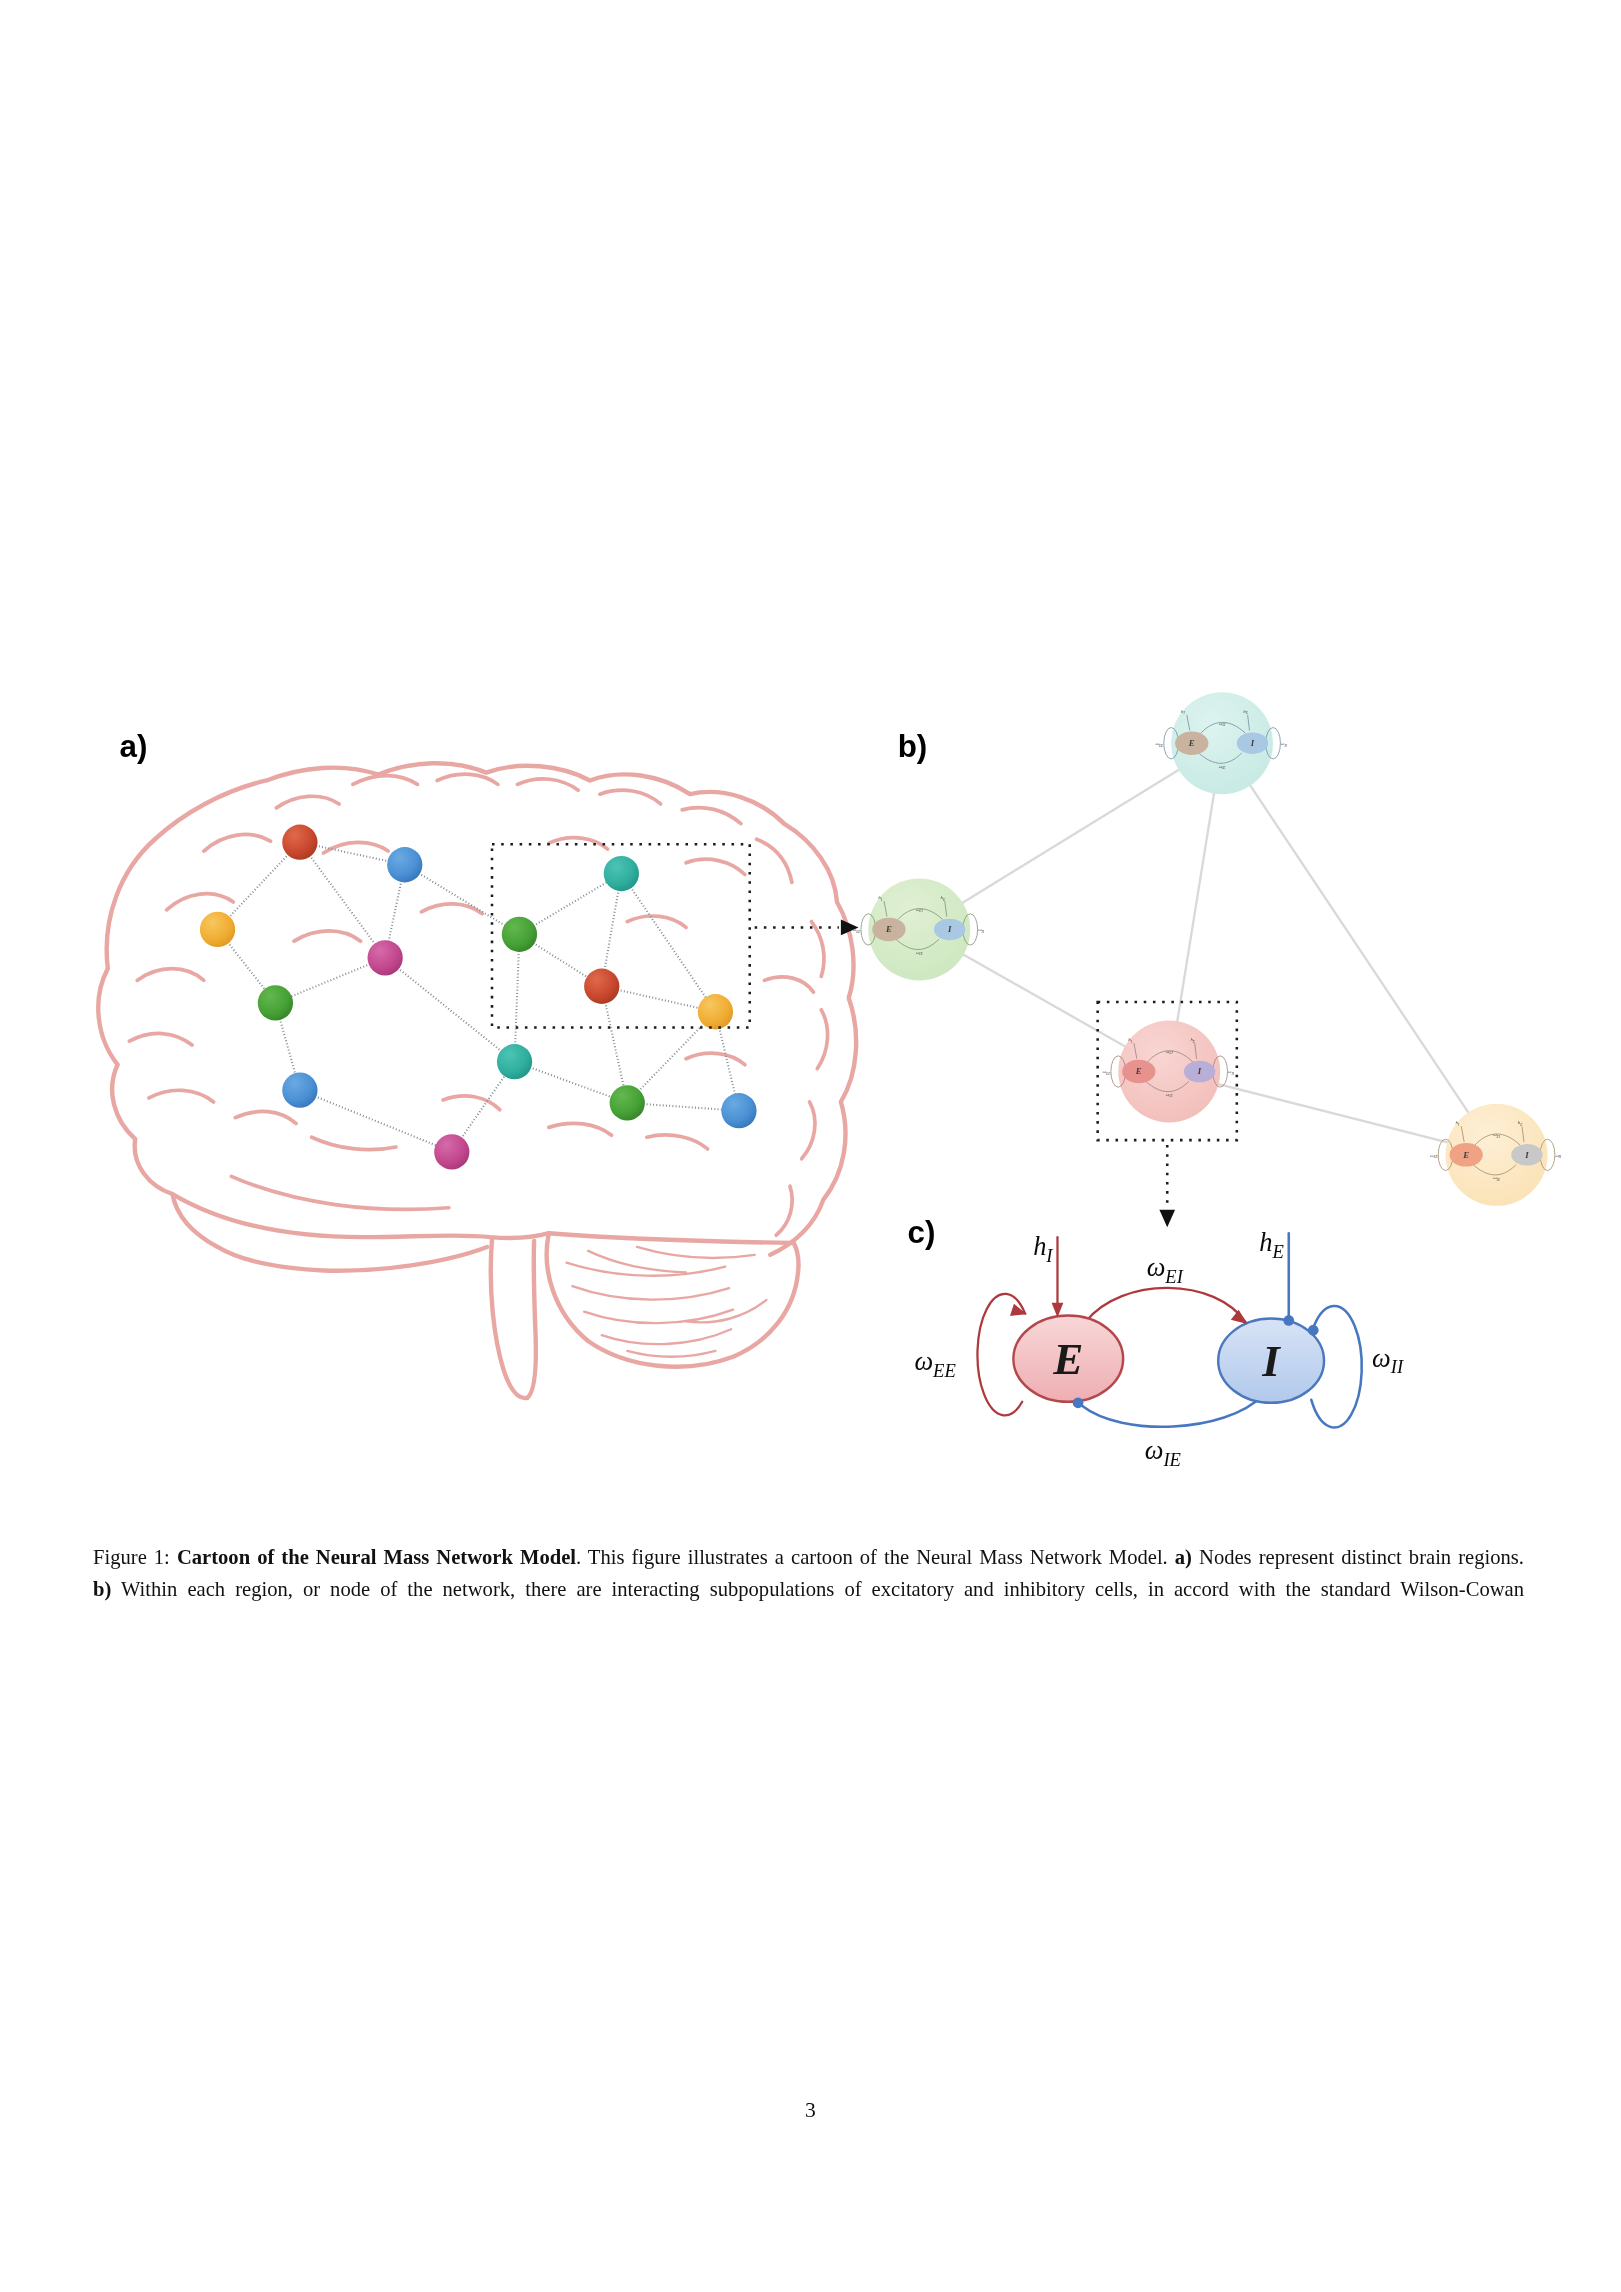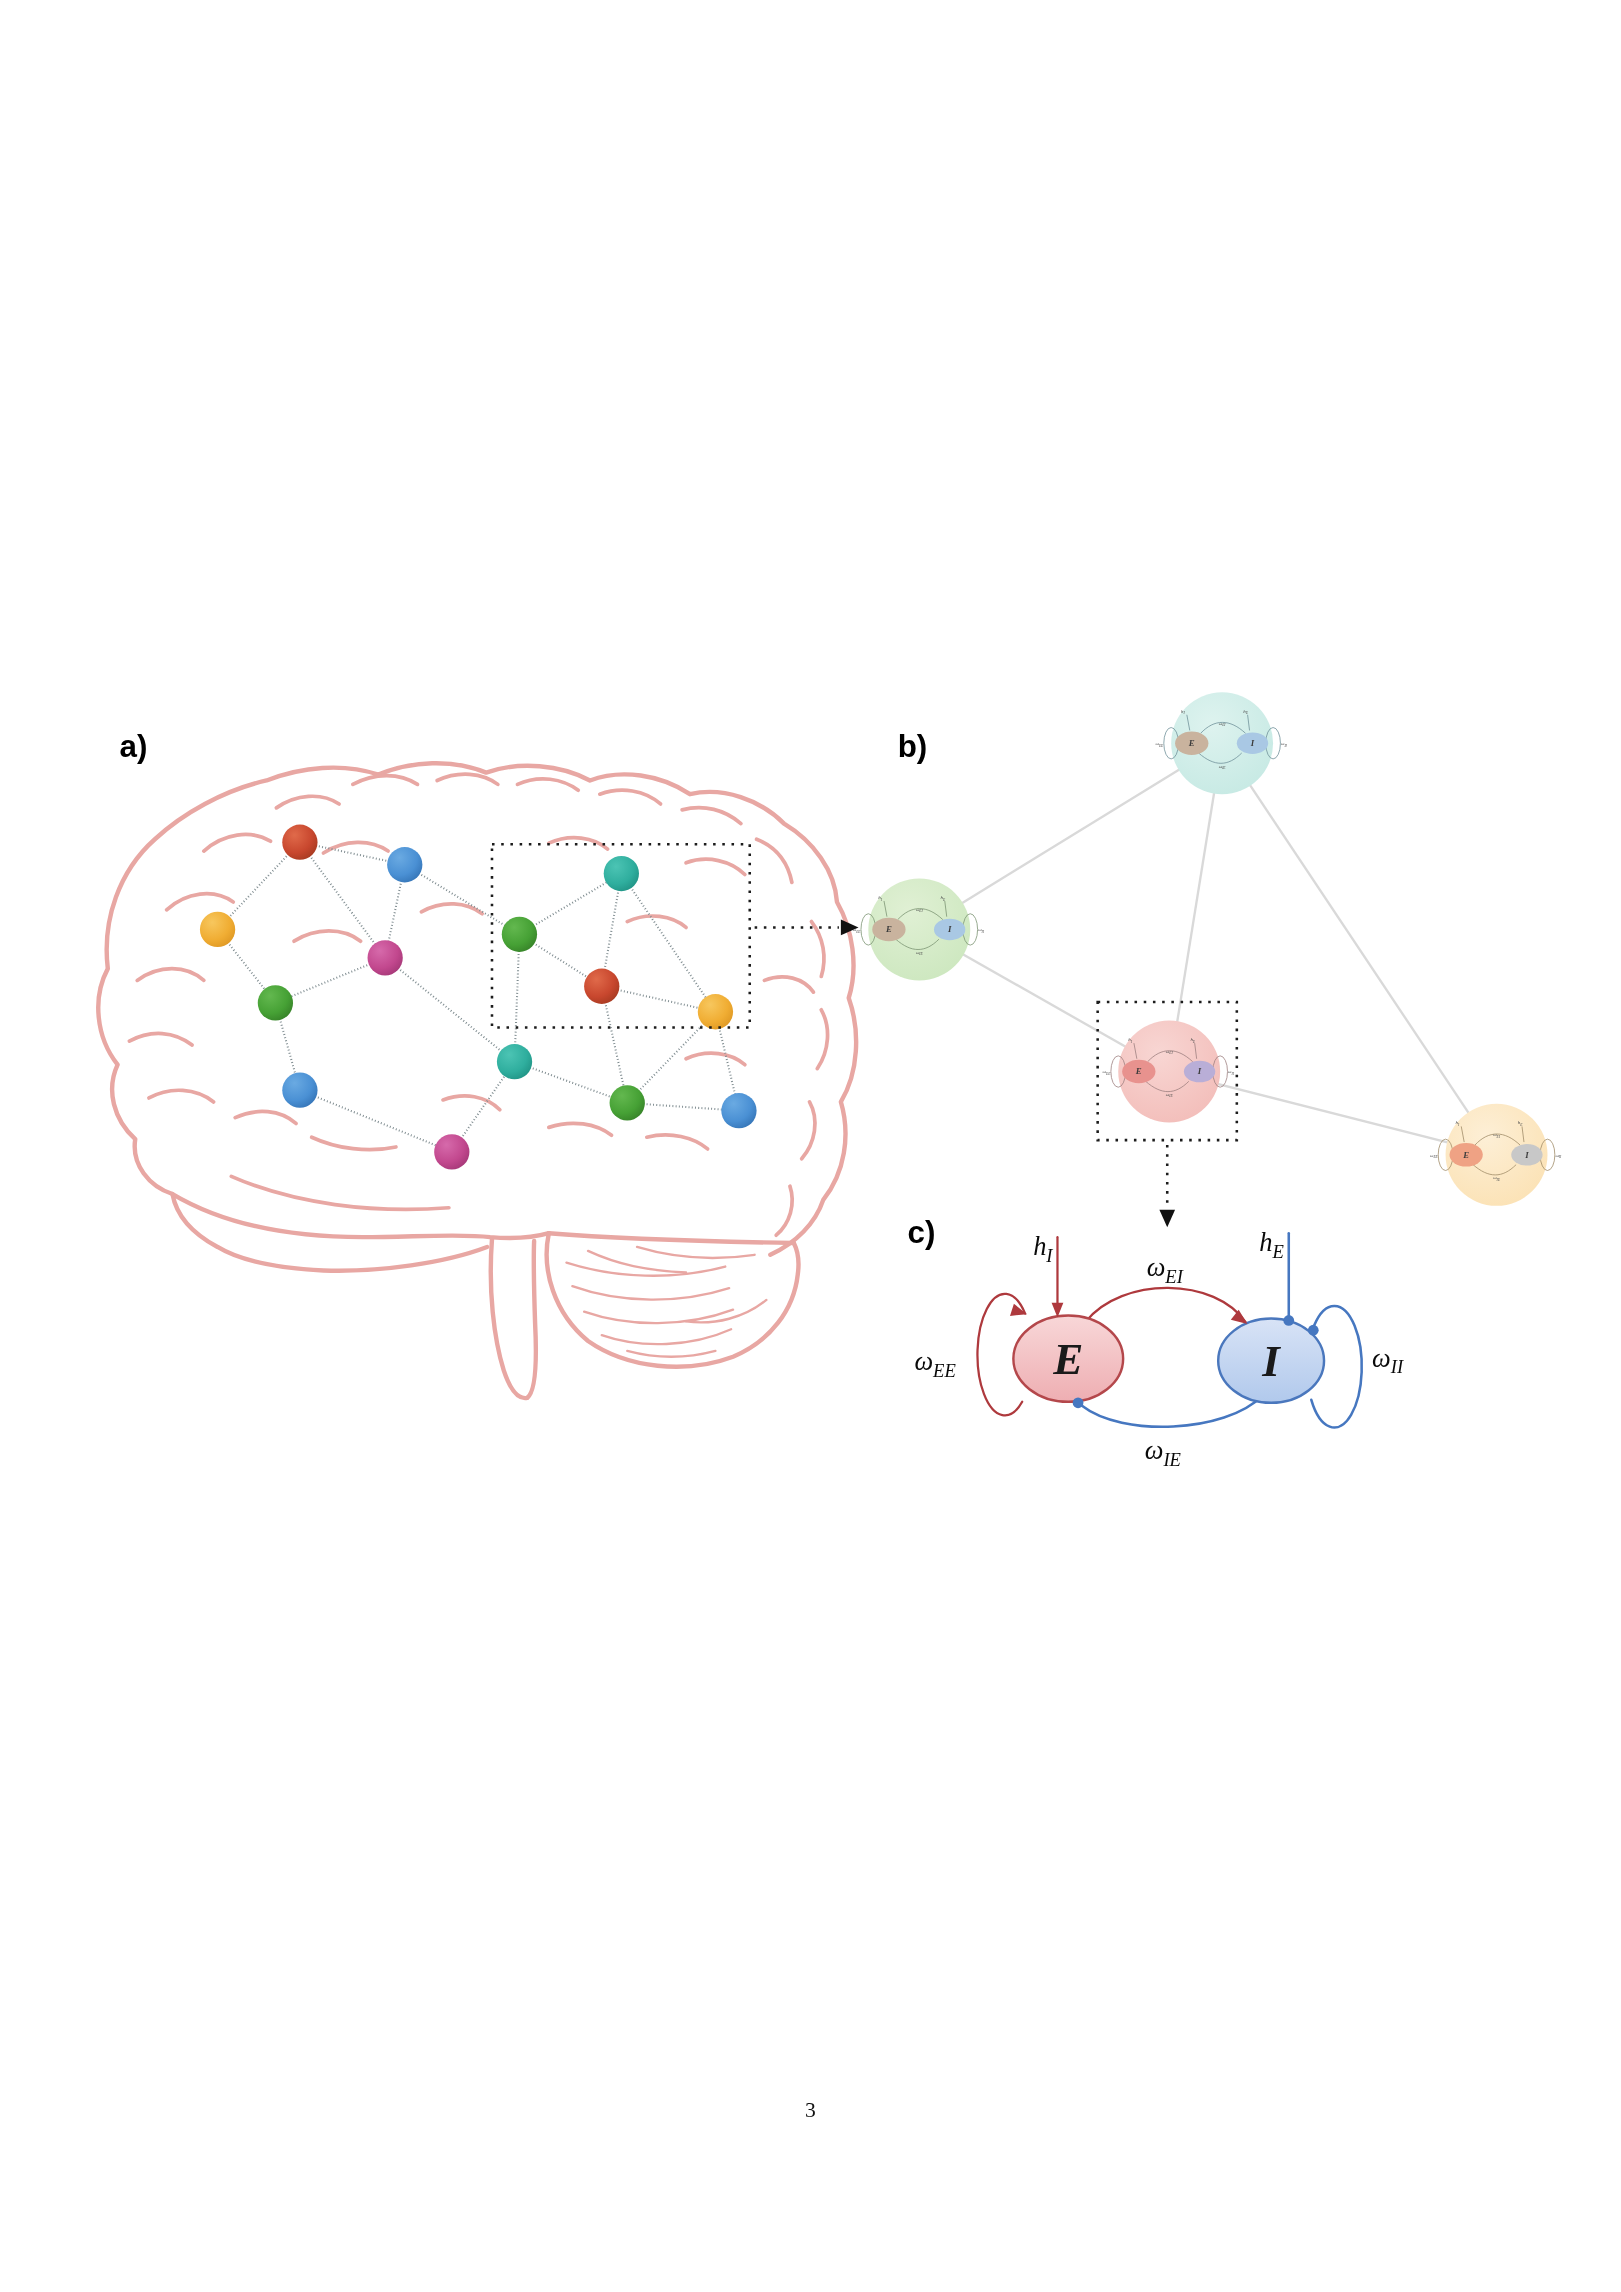--- a/index.html
+++ b/index.html
@@ -325,18 +325,20 @@
     <text class="wc-lbl" x="1074" y="1280" text-anchor="end"><tspan>h</tspan><tspan class="sub" dy="7">I</tspan></text>
     <text class="wc-lbl" x="1310" y="1276" text-anchor="end"><tspan>h</tspan><tspan class="sub" dy="7">E</tspan></text>
     <text class="wc-lbl" x="1170" y="1302"><tspan>ω</tspan><tspan class="sub" dy="7">EI</tspan></text>
     <text class="wc-lbl" x="1168" y="1488"><tspan>ω</tspan><tspan class="sub" dy="7">IE</tspan></text>
     <text class="wc-lbl" x="933" y="1398"><tspan>ω</tspan><tspan class="sub" dy="7">EE</tspan></text>
     <text class="wc-lbl" x="1400" y="1394"><tspan>ω</tspan><tspan class="sub" dy="7">II</tspan></text>
   </g>
 </svg>
 
 <div class="caption">
+  <div class="jline" id="cap-line1"><span>Figure 1: </span><b>Cartoon of the Neural Mass Network Model</b><span>. This figure illustrates a cartoon of the Neural Mass Network Model. </span><b>a)</b><span> Nodes represent distinct brain regions.</span></div>
+  <div class="jline" id="cap-line2"><b>b)</b><span> Within each region, or node of the network, there are interacting subpopulations of excitatory and inhibitory cells, in accord with the standard Wilson-Cowan</span></div>
 </div>
 
 <div class="pagenum">3</div>
 
 </div>
 
 
 </body></html>

